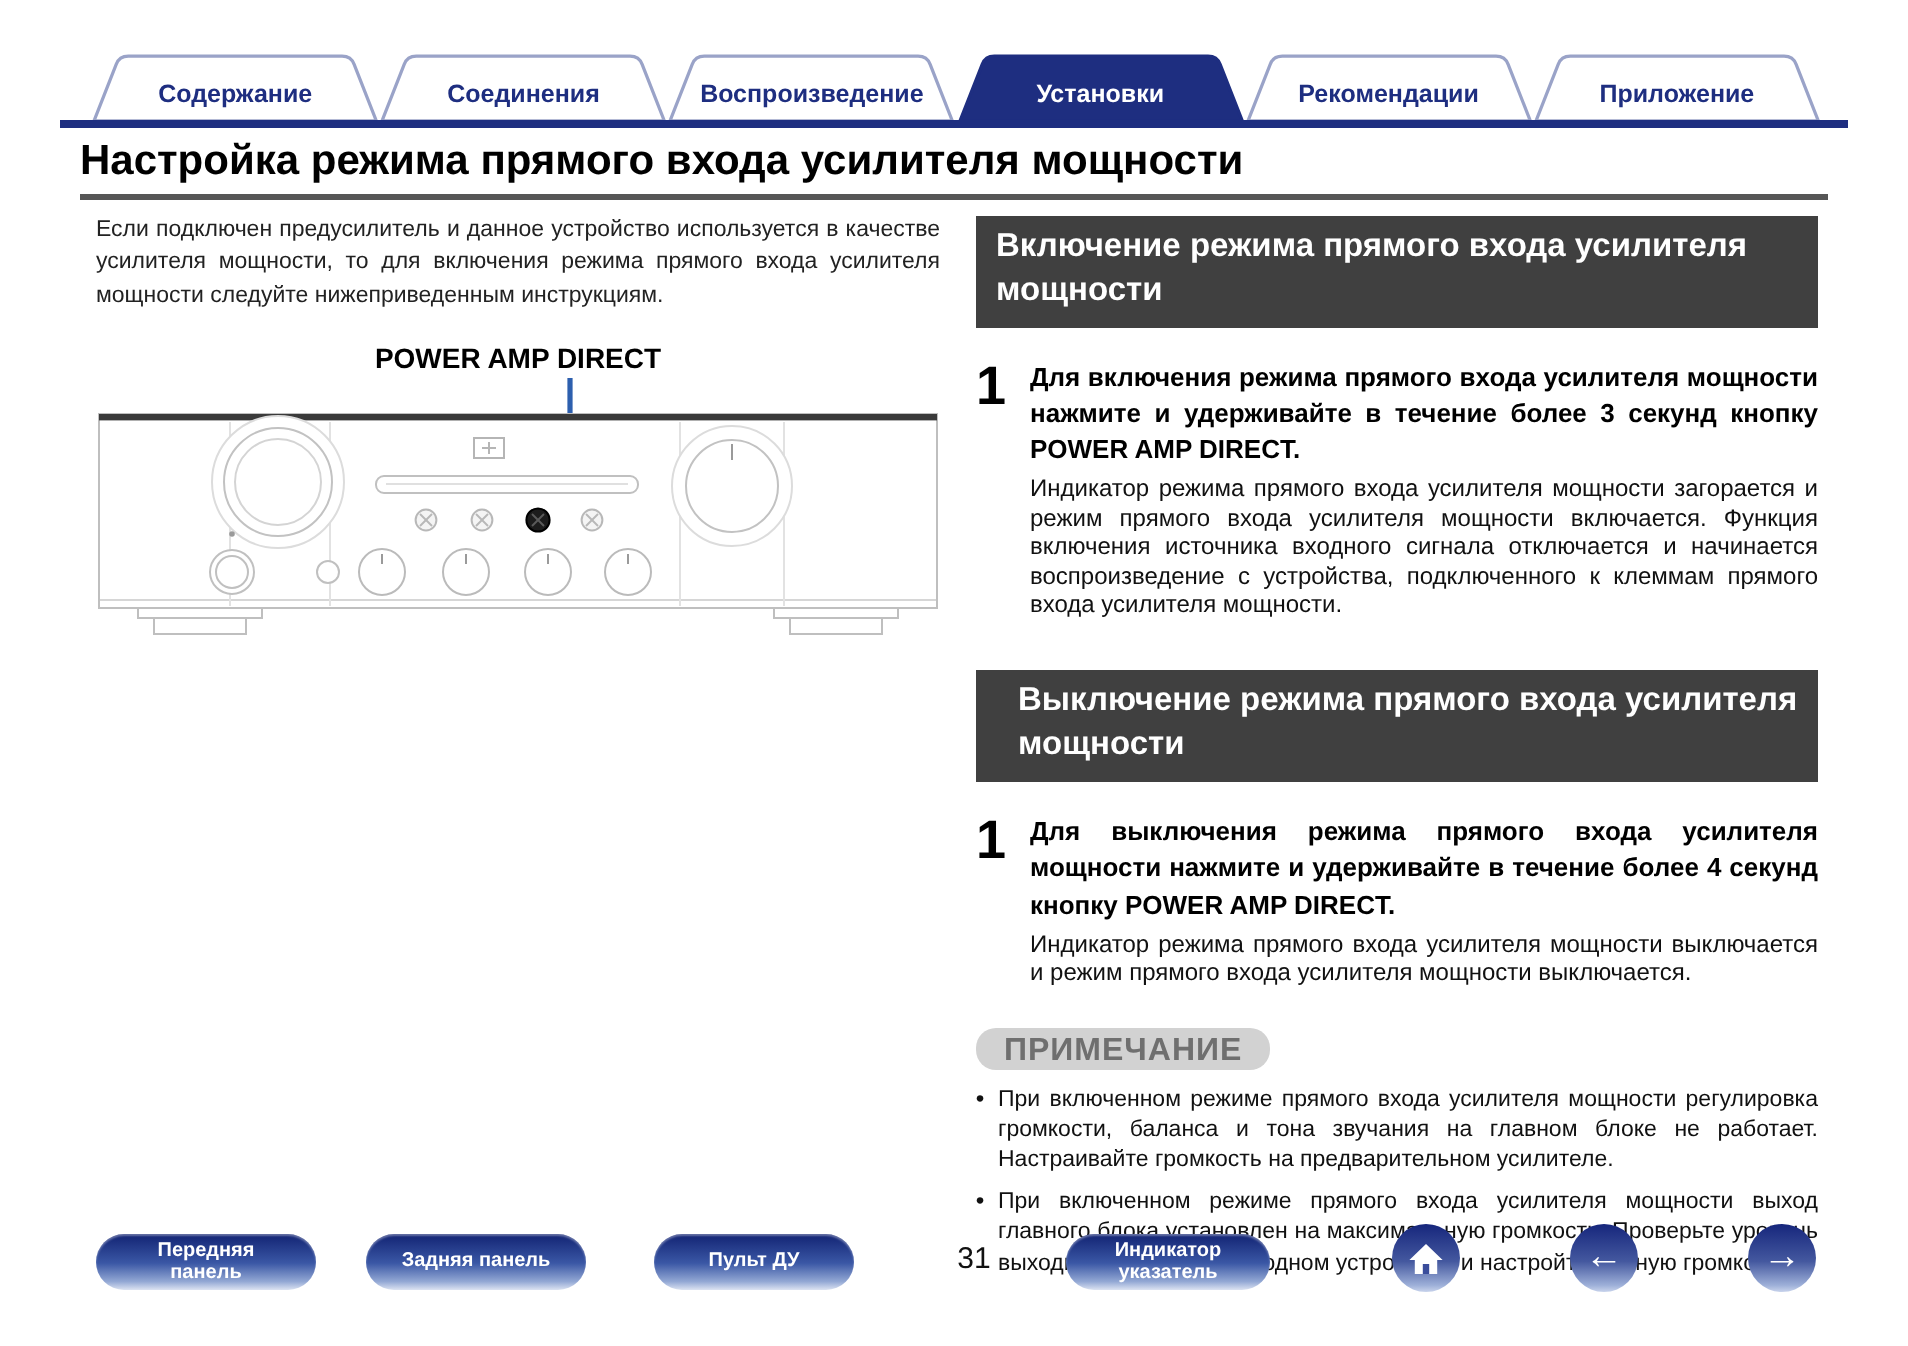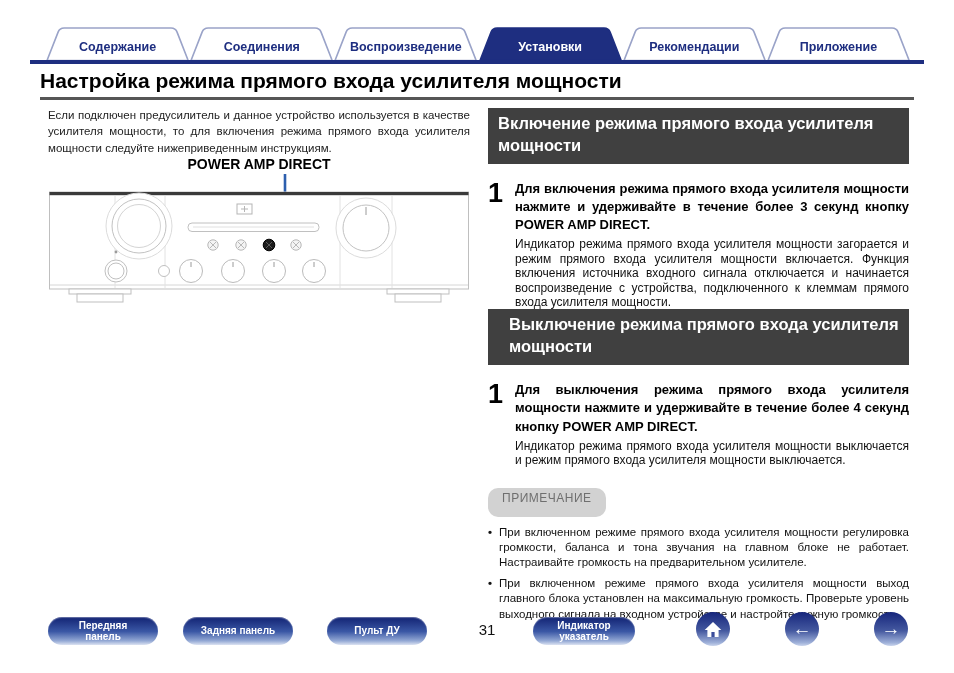--- a/index.html
+++ b/index.html
@@ -17,37 +17,37 @@
   .tab.active .tab-label{color:#fff;}
   .tab-rule{position:absolute;left:30px;right:30px;top:60px;height:4px;background:#1e2e80;}
 
   
   .page-title{position:absolute;left:40px;top:69px;width:874px;font-size:21px;font-weight:bold;color:#000;}
   .title-rule{position:absolute;left:40px;top:97px;width:874px;height:3px;background:#565656;}
 
   
   .col-left{position:absolute;left:48px;top:107px;width:422px;}
   .intro{font-size:11.5px;line-height:1.42;text-align:justify;color:#222;}
-  .fig-label{text-align:center;font-size:14px;font-weight:bold;color:#000;}
+  .fig-label{margin-top:15px;text-align:center;font-size:14px;font-weight:bold;color:#000;}
   .fig{margin-top:2px;width:422px;}
   .fig svg{display:block;width:422px;height:134px;}
 
   .col-right{position:absolute;left:488px;top:108px;width:421px;}
   .sec-header{background:#404040;color:#fff;font-weight:bold;font-size:16.5px;line-height:1.33;
               padding:5px 10px 7px 10px;}
-  .sec2{padding-left:21px;}
+  .sec2{margin-top:26px;padding-left:21px;}
   .step{display:flex;margin-top:16px;}
   .step-num{flex:none;width:27px;font-size:27px;font-weight:bold;line-height:1;color:#000;}
   .step-body{flex:1;}
   .step-bold{font-size:13px;font-weight:bold;line-height:1.4;text-align:justify;color:#000;}
   .step-text{font-size:12px;line-height:1.2;text-align:justify;margin-top:3px;color:#111;}
 
   .note-badge{display:inline-block;margin-top:20px;background:#d2d2d2;color:#6f6f6f;
-              font-size:12px;font-weight:normal;letter-spacing:.5px;
-              padding:3px 14px 12px 14px;border-radius:10px;}
+              font-size:16px;font-weight:bold;letter-spacing:.5px;
+              padding:3px 14px 0 14px;border-radius:10px;}
   .note-list{margin-top:8px;}
   .note-item{display:flex;font-size:11.5px;line-height:1.34;text-align:justify;margin-bottom:5px;color:#111;}
   .note-item .dot{flex:none;width:11px;font-weight:bold;}
 
   
   .pill{position:absolute;height:28px;border-radius:14px;border:0;cursor:pointer;
         background:linear-gradient(#122373,#3a57a5 52%,#93a8d4 85%,#dce3f2);
         color:#fff;font-weight:bold;font-size:10px;line-height:1.12;
         display:flex;align-items:center;justify-content:center;text-align:center;
         font-family:"Liberation Sans",sans-serif;box-shadow:inset 0 1px 1px rgba(255,255,255,.35);}

